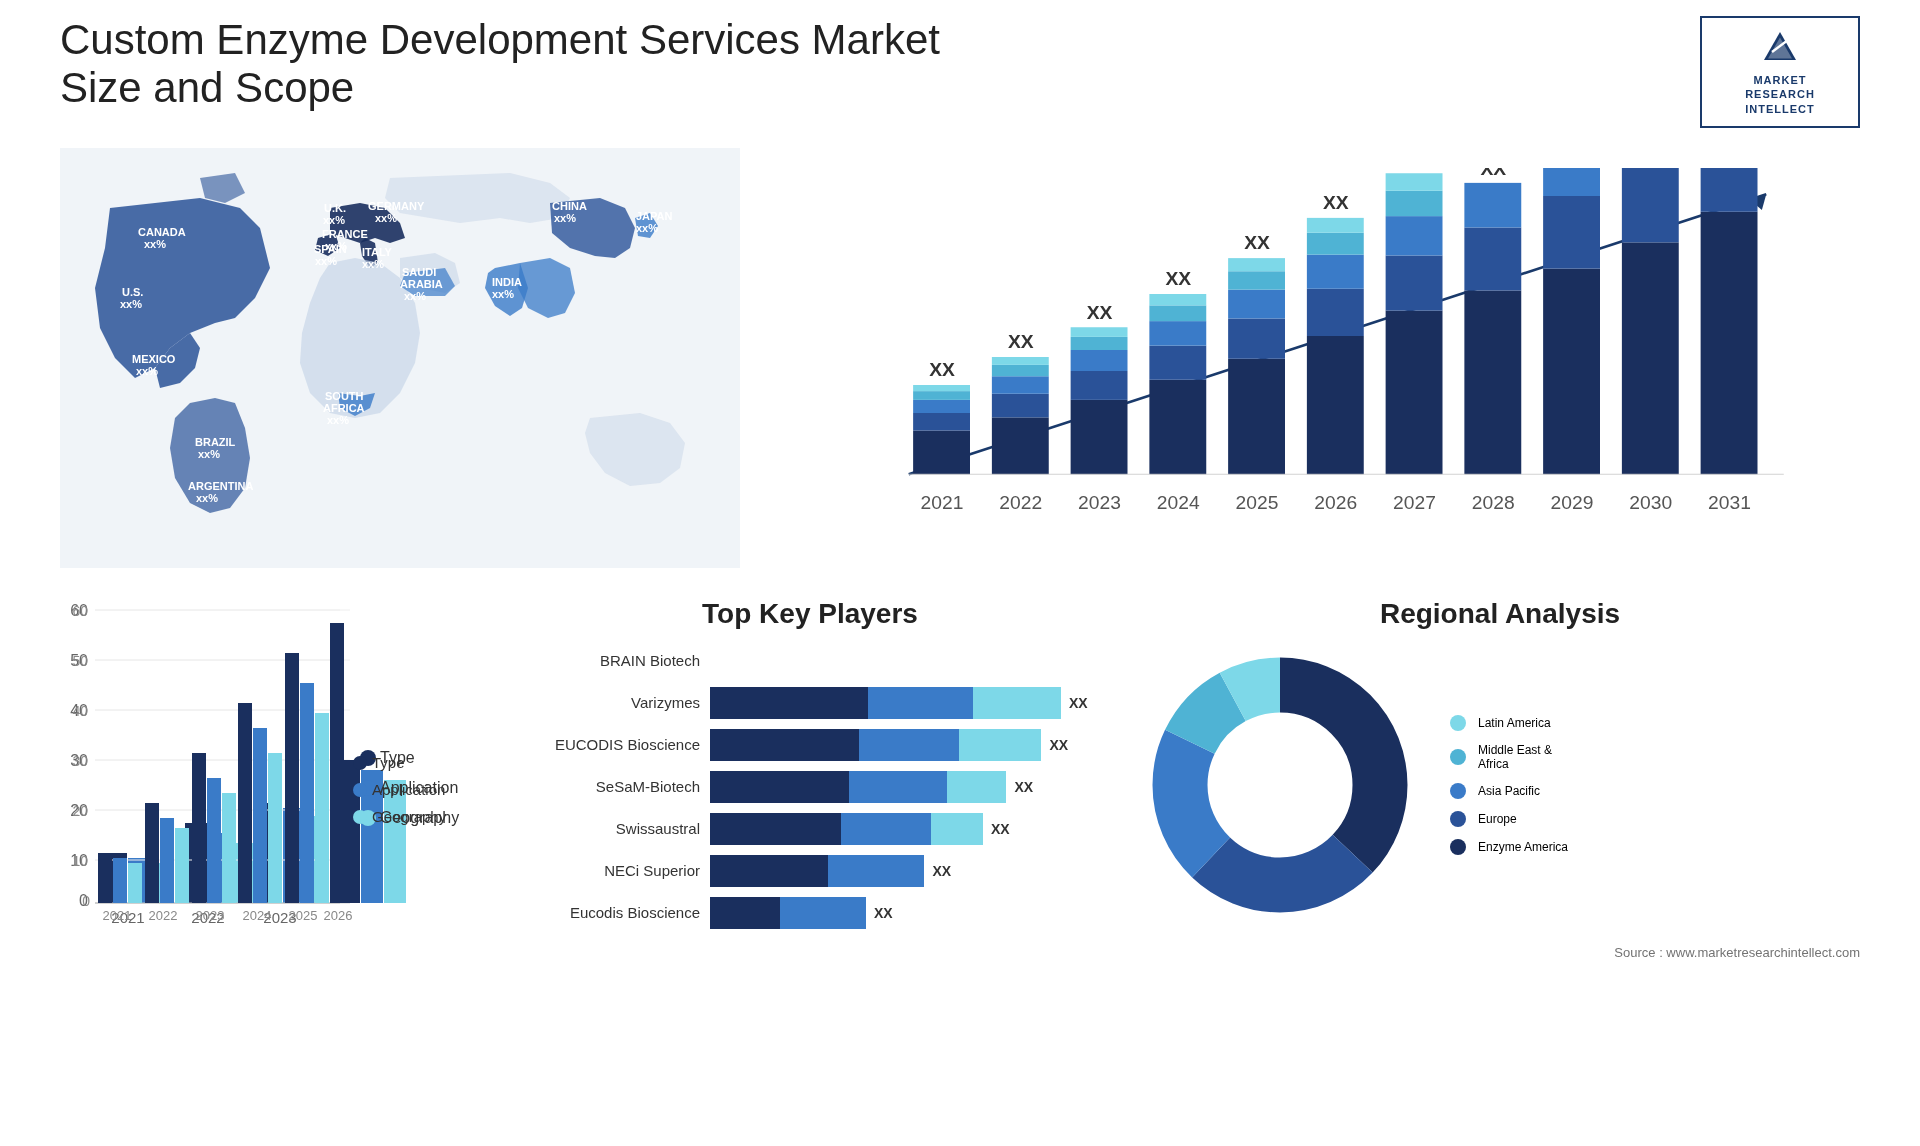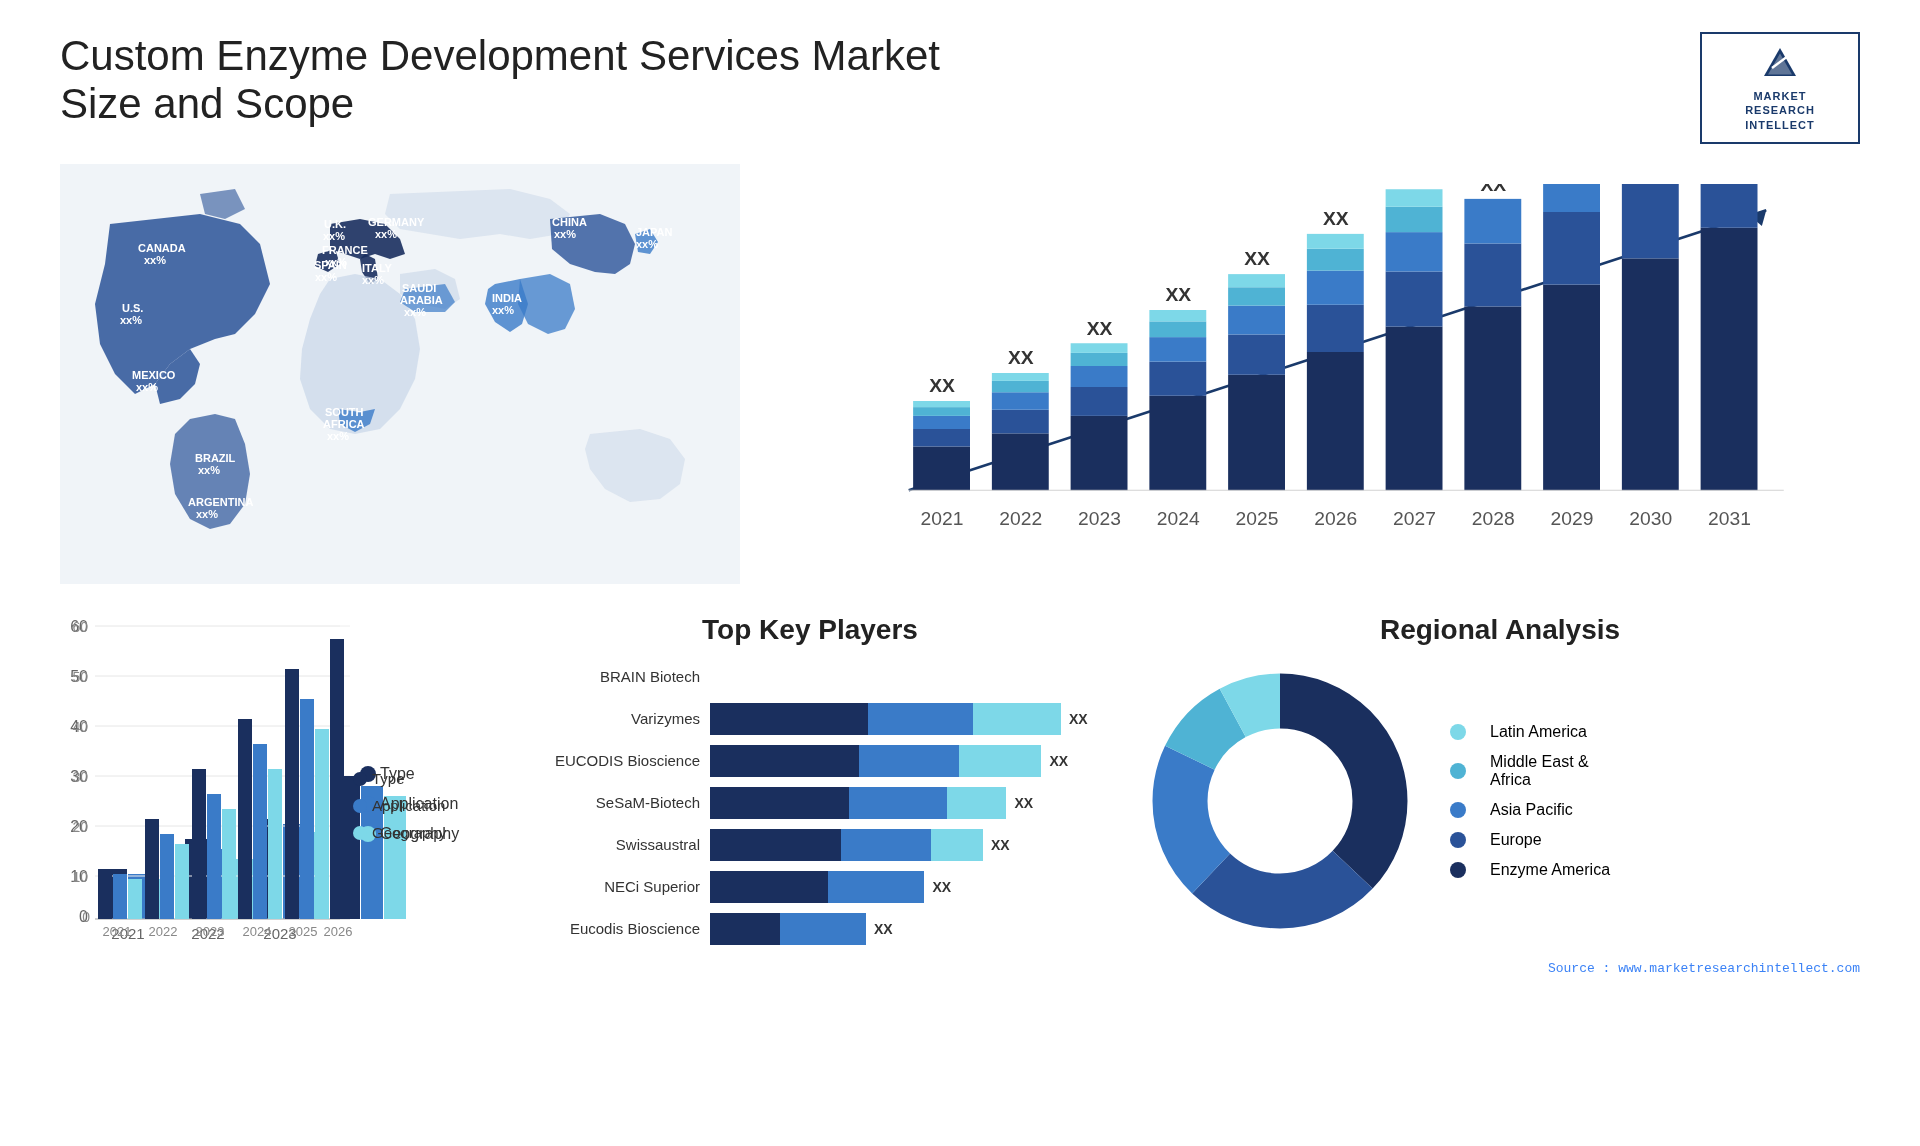--- a/index.html
+++ b/index.html
@@ -7,21 +7,21 @@
       font-family: 'Arial', sans-serif;
       background: #fff;
       width: 1920px;
       min-height: 1146px;
       overflow: hidden;
     }
     .page-container {
       width: 1920px;
       min-height: 1146px;
       background: #fff;
-      padding: 32px 60px;
+      padding: 16px 60px;
     }
     
     .header {
       display: flex;
       justify-content: space-between;
       align-items: flex-start;
       margin-bottom: 20px;
     }
     .page-title {
       font-size: 42px;
@@ -165,36 +165,35 @@
       height: 280px;
     }
     .regional-legend {
       display: flex;
       flex-direction: column;
       gap: 12px;
     }
     .regional-legend-item {
       display: flex;
       align-items: center;
-      gap: 24px;
-      font-size: 16px;
+      gap: 12px;
+      font-size: 12px;
     }
     .regional-dot {
       width: 16px;
       height: 16px;
       border-radius: 50%;
     }
 
     
     .source-text {
       font-size: 13px;
-      color: #3b82f6;
+      color: #737373;
       text-align: right;
       margin-top: 10px;
-      font-family: Liberation Mono, monospace;
     }
 
     
     .map-label {
       font-size: 11px;
       fill: white;
       font-weight: 600;
     }
   </style>
 </head>

